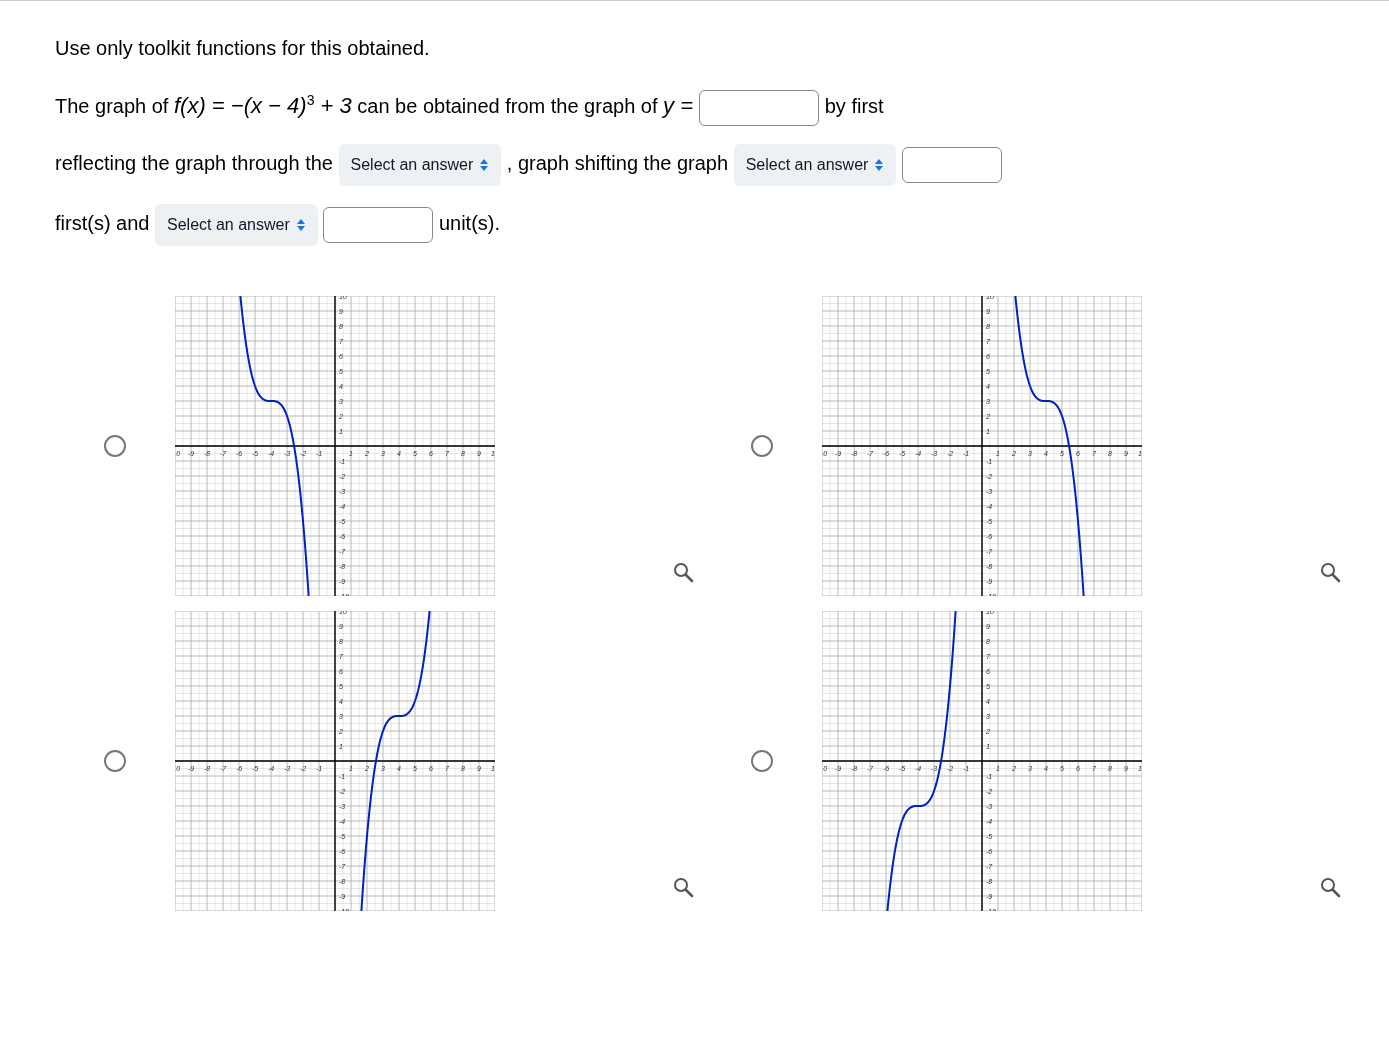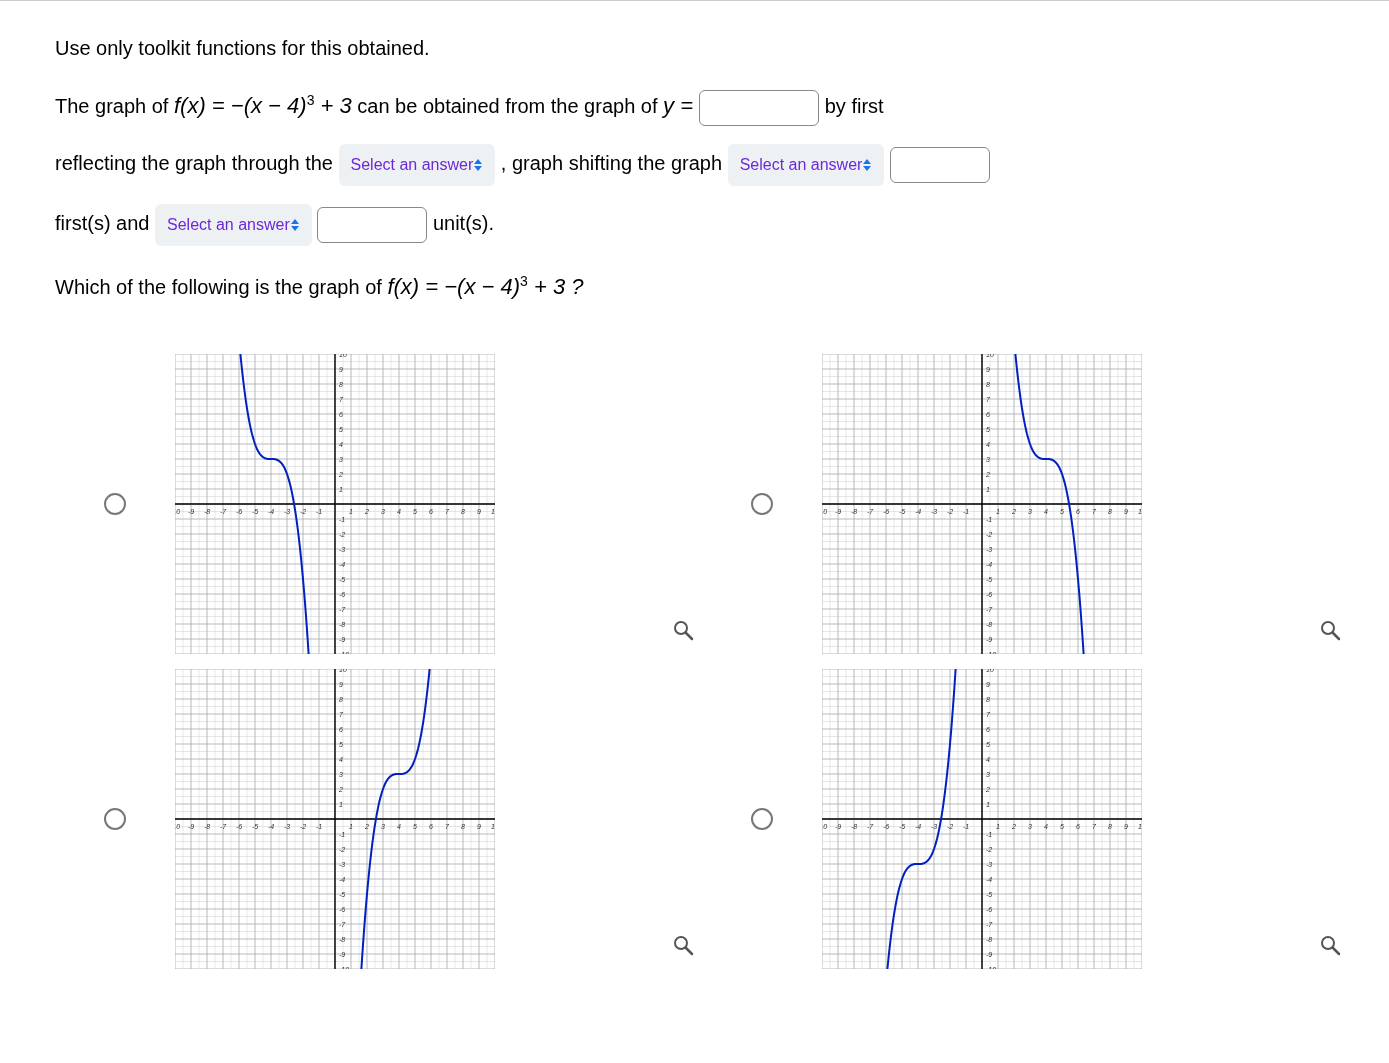--- a/index.html
+++ b/index.html
@@ -39,22 +39,23 @@
     border: 1.5px solid #888;
     border-radius: 6px;
     font-size: 18px;
     padding: 2px 6px;
     vertical-align: middle;
     background: #fff;
   }
   .select-pill {
     display: inline-flex;
     align-items: center;
+    gap: 6px;
     background: #eef1f3;
-    color: #6d28d9;
+    color: #0f172a;
     font-size: 16px;
     padding: 4px 12px;
     border-radius: 6px;
     vertical-align: middle;
     cursor: pointer;
   }
   .select-pill .chev {
     display: inline-flex;
     flex-direction: column;
     line-height: 0;
@@ -147,24 +148,20 @@
           </svg>
         <svg width="10" height="6">
             <polygon points="1,1 9,1 5,6" fill="#1a73e8"></polygon>
           </svg>
       </span>
     </span>
     <input class="text-box" style="width: 110px;" type="text">
     <span> unit(s).</span>
   </p>
 
-  <p class="line">
-    <span>Which of the following is the graph of </span>
-    <span class="math">f(x) = −(x − 4)<span class="sup">3</span> + 3 ?</span>
-  </p>
 
   <div class="charts-area">
     <div class="radio-cell">
         <div class="radio"></div>
       </div>
     <div class="graph-cell">
         <svg class="graph-svg" width="320" height="300">
           <line x1="0" x2="0" y1="0" y2="300" stroke="#ccc" stroke-width="0.5"></line>
           <line x1="8" x2="8" y1="0" y2="300" stroke="#ccc" stroke-width="0.5"></line>
           <line x1="16" x2="16" y1="0" y2="300" stroke="#ccc" stroke-width="0.5"></line>

